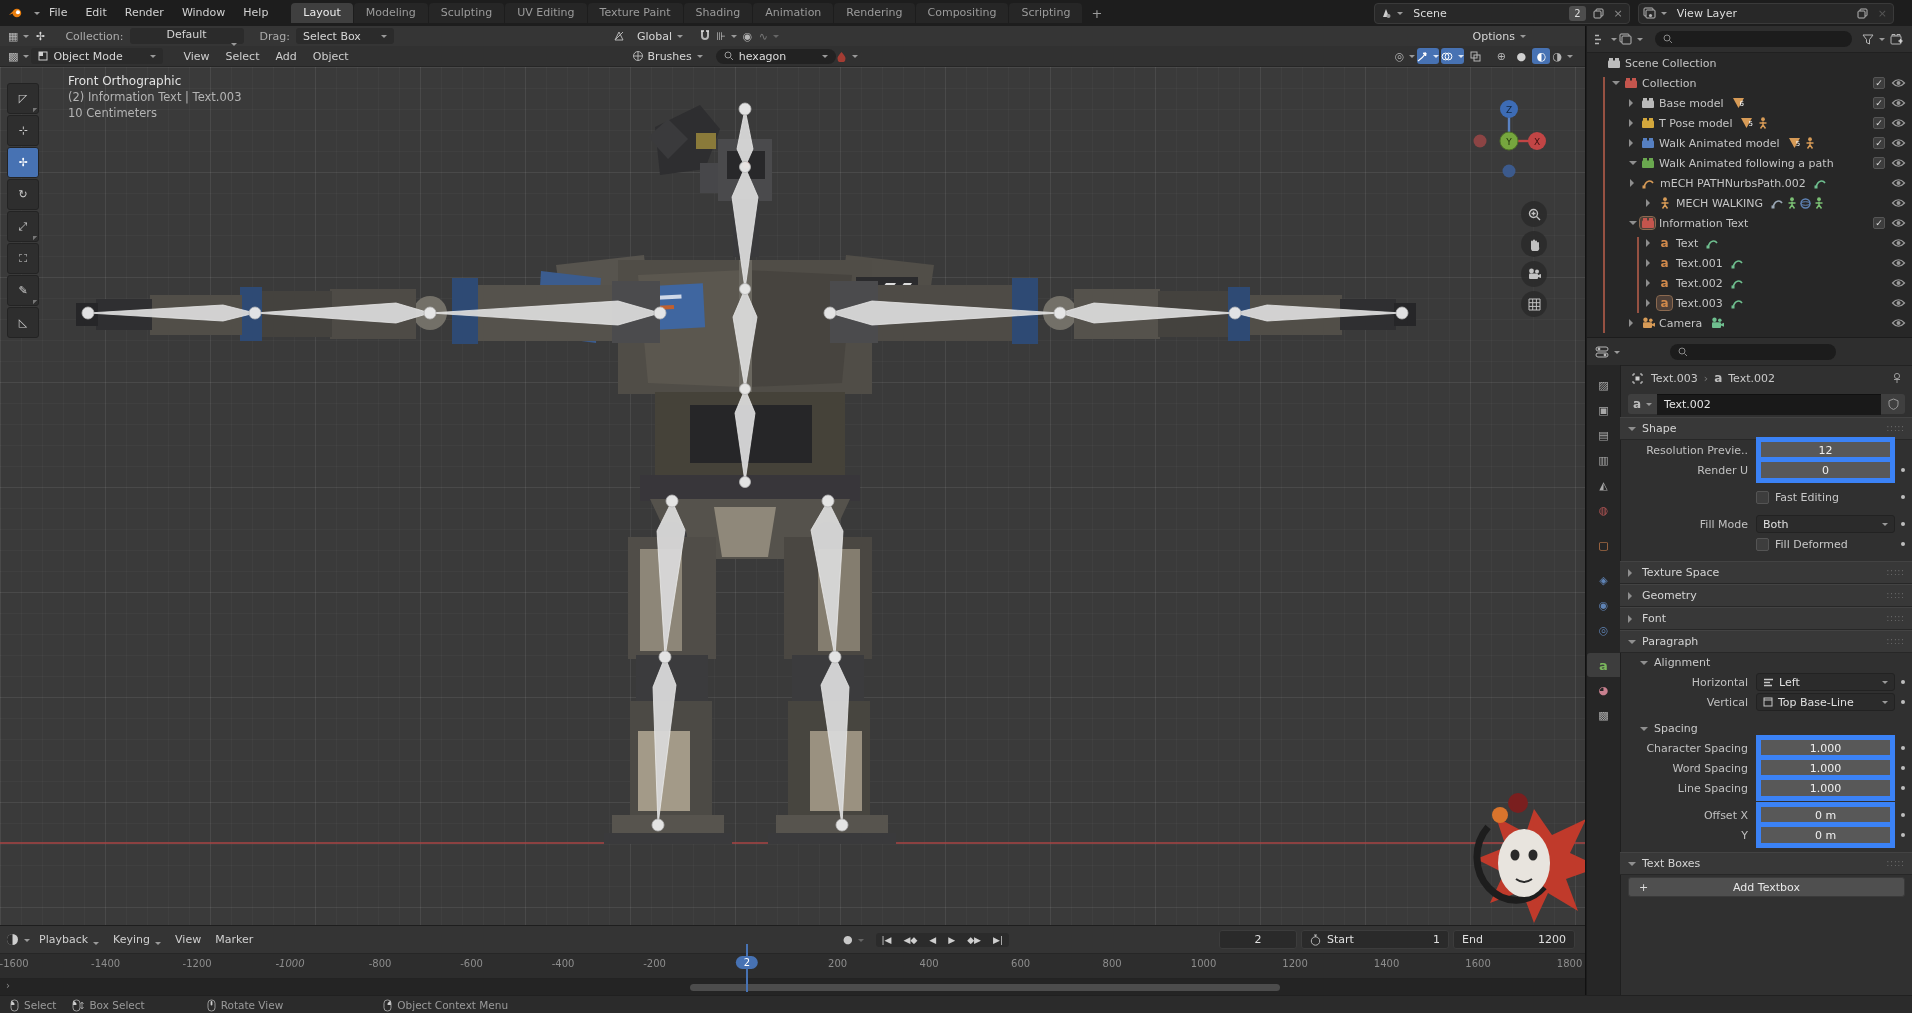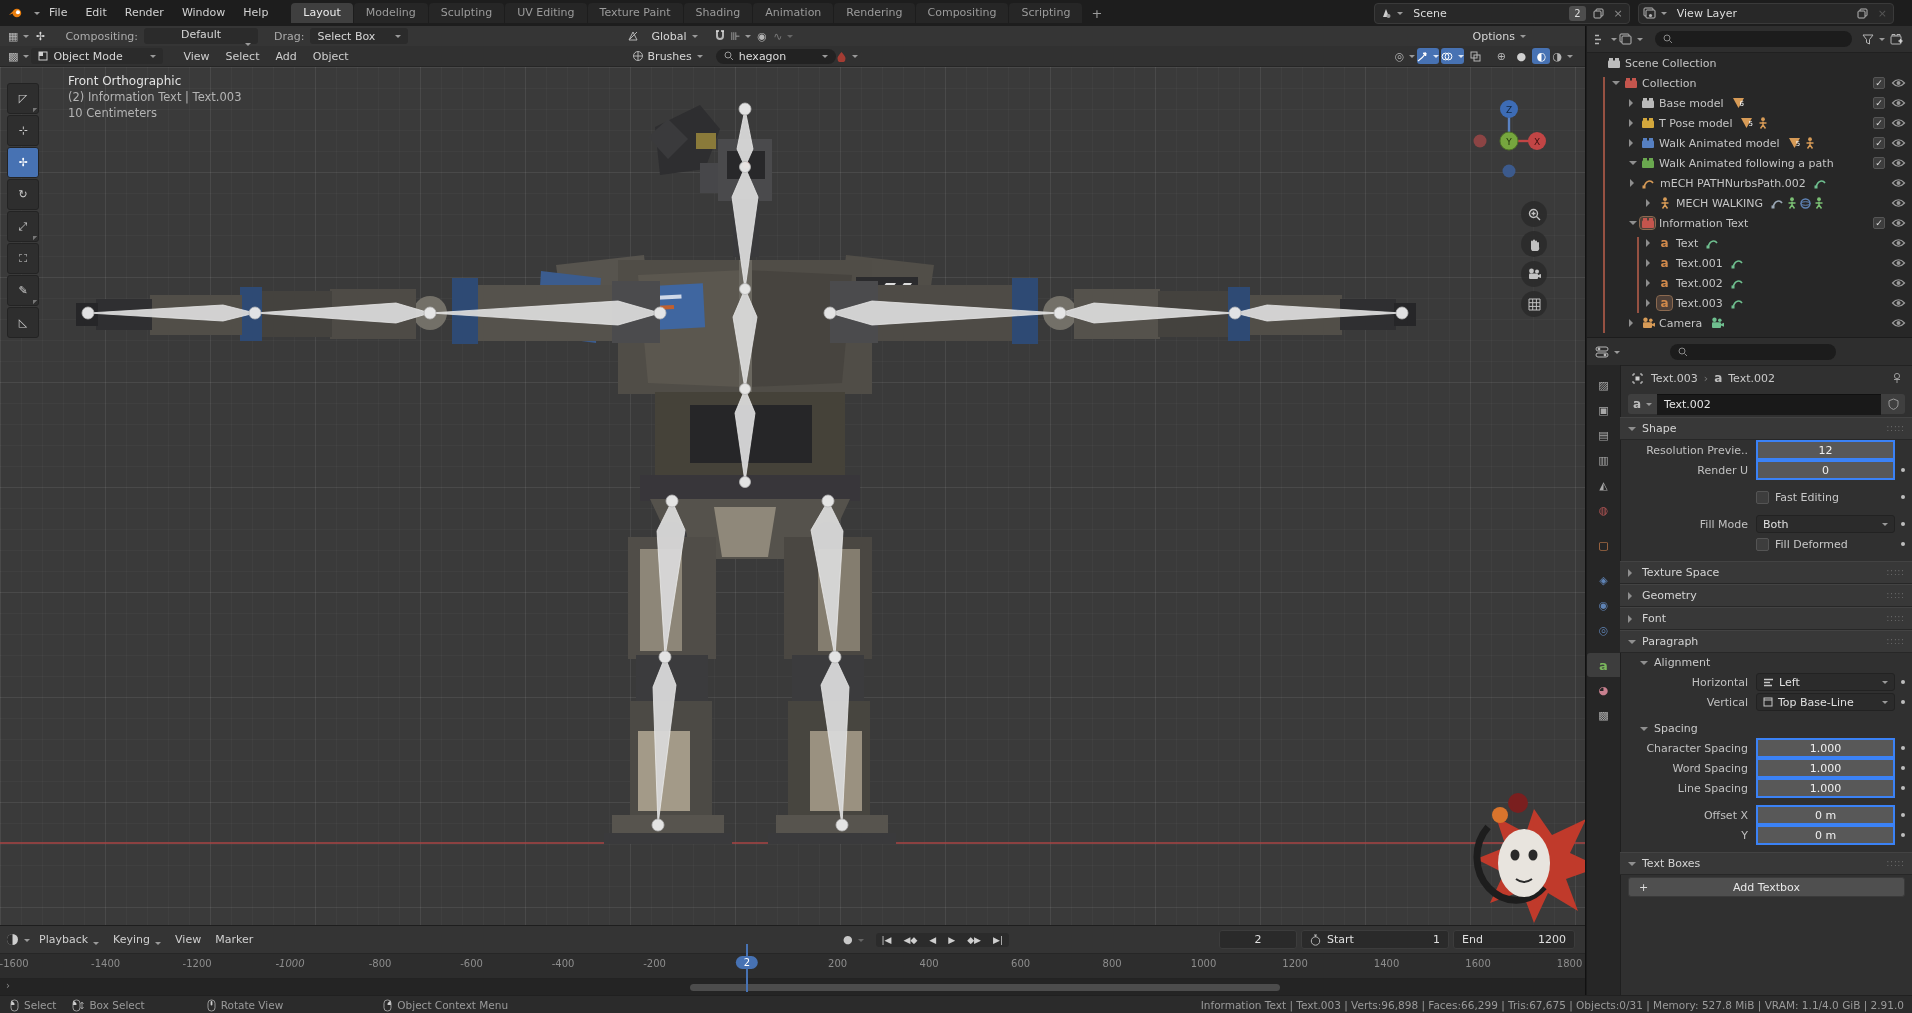--- a/index.html
+++ b/index.html
@@ -73,21 +73,21 @@
   #props-content{position:absolute;left:33px;top:27px;width:293px;height:631px;}
   .crumb{display:flex;align-items:center;height:26px;padding:0 10px;color:#c9c9c9;}
   .namefield{display:flex;align-items:center;height:22px;margin:2px 8px;}
   .nf-pre{background:#3f3f3f;border-radius:3px 0 0 3px;height:20px;display:flex;align-items:center;padding:0 5px;}
   .nf-in{flex:1;background:#191919;height:20px;color:#e4e4e4;display:flex;align-items:center;padding:0 7px;border-top:1px solid #101010;}
   .nf-shield{background:#3f3f3f;border-radius:0 3px 3px 0;height:20px;width:24px;display:flex;align-items:center;justify-content:center;}
   .psec{height:21px;background:#383838;border-top:1px solid #434343;border-bottom:1px solid #272727;display:flex;align-items:center;padding:0 8px;color:#d4d4d4;}
   .psub{height:19px;display:flex;align-items:center;padding:0 8px 0 20px;color:#c9c9c9;}
   .prow{height:20px;display:flex;align-items:center;padding-right:8px;}
   .prow .plab{width:128px;text-align:right;color:#c0c0c0;padding-right:8px;white-space:nowrap;overflow:hidden;}
-  .pfield{flex:1;height:16px;background:#585858;border-radius:0;color:#f0f0f0;display:flex;align-items:center;justify-content:center;border:2px solid #3b82f6;}
+  .pfield{flex:1;height:16px;background:#585858;border-radius:0;color:#f0f0f0;display:flex;align-items:center;justify-content:center;border:5px solid #3b82f6;}
   .pdrop{flex:1;height:16px;background:#2b2b2b;border-radius:3px;color:#e0e0e0;display:flex;align-items:center;padding:0 6px;border:1px solid #222;}
   .pdot{width:4px;height:4px;border-radius:2px;background:#bdbdbd;margin-left:6px;flex:0 0 auto;}
   .pcheck{width:11px;height:11px;background:#3d3d3d;border:1px solid #545454;border-radius:2px;margin-right:6px;}
   .grip{margin-left:auto;color:#6f6f6f;letter-spacing:1px;font-size:8px;}
   .pbtn{flex:1;height:18px;background:#4f4f4f;border:1px solid #3a3a3a;border-radius:3px;color:#e8e8e8;display:flex;align-items:center;justify-content:center;position:relative;}
   .pbtn .plus{position:absolute;left:10px;color:#ddd;}
   
   #timeline{left:0;top:925px;width:1585px;height:70px;background:#2b2b2b;border-top:1px solid #1e1e1e;}
   #tl-header{height:27px;background:#343434;border-bottom:1px solid #262626;display:flex;align-items:center;padding:0 6px;}
   .tl-btn{color:#d0d0d0;padding:0 7px;display:flex;align-items:flex-end;}
@@ -179,21 +179,21 @@
 </div>
 
 <div id="vph1" class="abs row">
   <span class="icbtn" style="margin-left:8px;">
       <span class="glyph">▦</span>
       <span class="caret"></span>
     </span>
   <span class="icbtn">
       <span class="glyph" style="color:#d8d8d8;">✢</span>
     </span>
-  <span class="hlabel" style="margin-left:14px;">Compositing:</span>
+  <span class="hlabel" style="margin-left:14px;">Collection:</span>
   <span class="hbtn" style="width:100px;flex-direction:column;">
     <svg width="11" height="11" viewBox="0 0 11 11" style="margin-right:5px;">
         <path d="M5.5 1 V10 M5.5 1 L2 4 M5.5 1 L9 4" stroke="#b9b9b9" fill="none"></path>
       </svg>
     <span>Default</span>
       <span class="caret" style="margin-left:auto;"></span>
   </span>
   <span class="hlabel" style="margin-left:10px;">Drag:</span>
   <span class="hbtn" style="width:84px;">
       <span>Select Box</span>
@@ -1237,14 +1237,13 @@
       <div class="sb-item" style="margin-left: 100px;">
         <span>
           <svg width="9" height="13" viewBox="0 0 9 13">
             <rect x="1" y="1" width="7" height="11" rx="3.2" fill="none" stroke="#9a9a9a"></rect>
             <path d="M7.6 1.6 Q4.5 3.5 4.5 6 H8 Z" fill="#cfcfcf"></path>
           </svg>
         </span>
         <span>Object Context Menu</span>
       </div>
     </div>
-  <span id="sb-right">Information Text | Text.003 | Verts:96,898 | Faces:66,299 | Tris:67,675 | Objects:0/31 | Memory: 527.8 MiB | VRAM: 1.1/4.0 GiB | 2.91.0</span>
 </div>
 
 </body></html>

